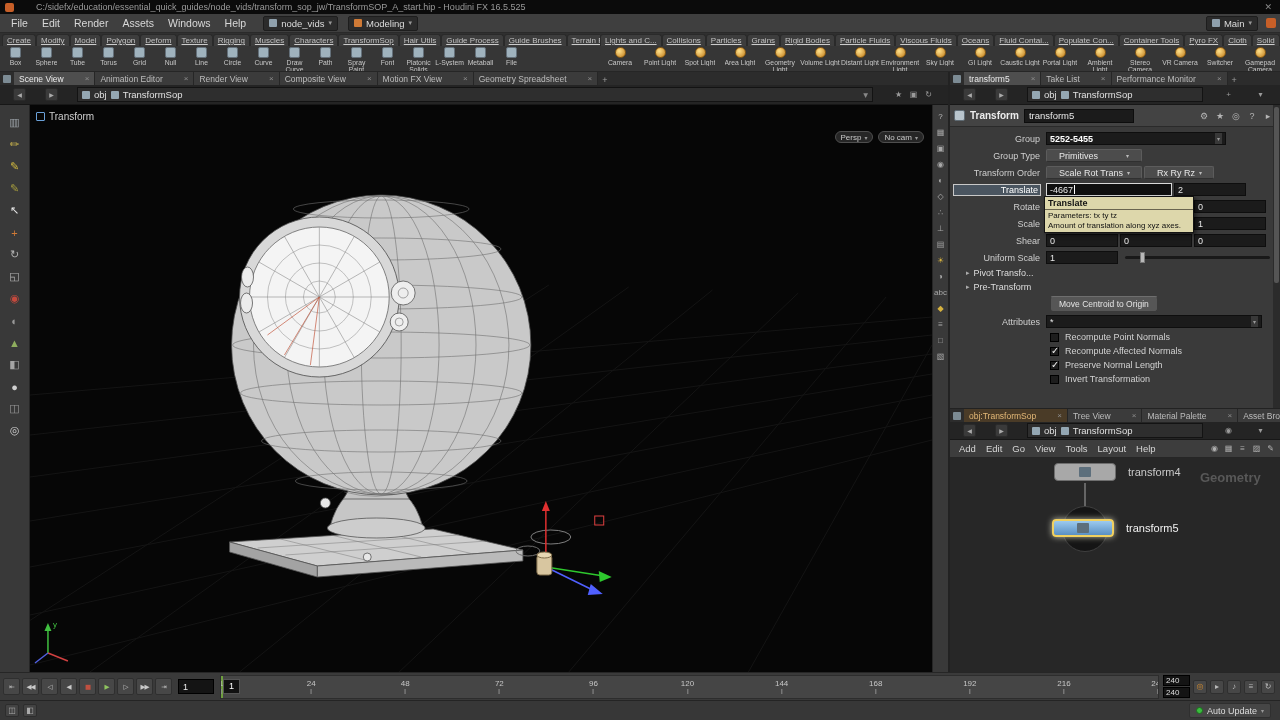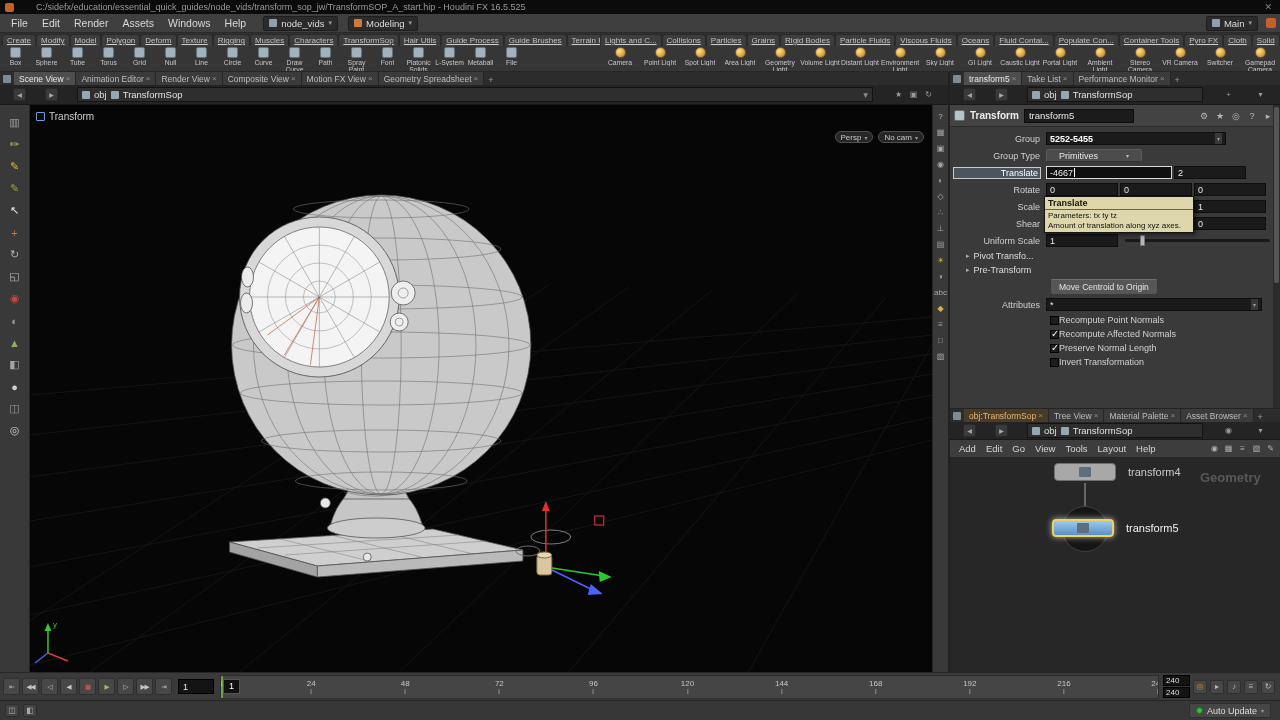--- a/index.html
+++ b/index.html
@@ -34,21 +34,21 @@
   .tool-group.lights-group{margin-left:auto;width:680px;}
   .shelf-tool{width:31px;display:flex;flex-direction:column;align-items:center;font-size:6.8px;line-height:7px;color:#c8c8c8;text-align:center;overflow:hidden;padding-top:1px;}
   .lights-group .shelf-tool{width:40px;}
   .tool-icon{width:11px;height:11px;border-radius:2px;background:#9fb2bd;border:1px solid #64707a;margin-bottom:1px;flex:0 0 auto;}
   .lights-group .tool-icon{border-radius:50%;background:radial-gradient(circle at 35% 35%, #ffe08a, #c07d1d);border:1px solid #8a5c14;}
   .tool-label{max-height:14px;overflow:hidden;word-break:break-word;}
 
   
   .pane-tabs{height:13px;background:#2c2c2c;display:flex;align-items:flex-end;font-size:8.5px;overflow:hidden;flex:0 0 auto;}
   .pane-type-icon{width:8px;height:8px;background:#7c8b94;border-radius:1px;margin:0 3px 2px 3px;flex:0 0 auto;}
-  .pane-tab{display:flex;align-items:center;gap:2px;background:#3b3b3b;color:#bdbdbd;border-right:1px solid #262626;padding:0 5px;height:13px;white-space:nowrap;flex:0 0 auto;}
+  .pane-tab{display:flex;align-items:center;gap:21px;background:#3b3b3b;color:#bdbdbd;border-right:1px solid #262626;padding:0 5px;height:13px;white-space:nowrap;flex:0 0 auto;}
   .pane-tab.active{background:#4e4e4e;color:#ececec;}
   .pane-tab.net-active{background:#4a3b27;color:#e3b877;}
   .pt-close{font-size:8px;color:#8d8d8d;}
   .pt-add{padding:0 4px;color:#9d9d9d;font-size:9px;}
 
   
   .pathbar{height:20px;background:#242424;border-bottom:1px solid #171717;display:flex;align-items:center;padding:0 13px;gap:19px;font-size:9.5px;flex:0 0 auto;}
   .nav-btn{width:13px;height:13px;background:#3a3a3a;border:1px solid #2a2a2a;border-radius:2px;color:#aaa;font-size:6px;display:flex;align-items:center;justify-content:center;}
   .crumb-field{flex:1;height:15px;background:#2e2e2e;border:1px solid #131313;display:flex;align-items:center;gap:4px;padding:0 4px;color:#e0e0e0;overflow:hidden;}
   .crumb-icon{width:8px;height:8px;background:#94a7b3;border-radius:1px;flex:0 0 auto;}
@@ -96,21 +96,21 @@
   .caret{width:1px;height:9px;background:#fff;margin-left:1px;}
   .field-arrow{margin-left:auto;font-size:6px;color:#999;background:#383838;padding:0 2px;align-self:stretch;display:flex;align-items:center;}
   .p-select{height:13px;background:#4c4c4c;border:1px solid #5c5c5c;border-bottom-color:#303030;border-radius:2px;color:#e6e6e6;display:flex;align-items:center;padding:0 12px;gap:4px;overflow:hidden;white-space:nowrap;}
   .sel-arrow{margin-left:auto;font-size:6px;color:#bbb;}
   .slider-track{flex:1;height:3px;background:#191919;border-radius:2px;margin-left:7px;position:relative;}
   .slider-handle{position:absolute;left:10%;top:-4px;width:5px;height:11px;background:#b8b8b8;border:1px solid #777;}
   .p-section{display:flex;align-items:center;height:14px;gap:4px;margin-left:12px;color:#dedede;}
   .sec-arrow{font-size:7px;color:#aaa;}
   .p-btn-row{height:19px;display:flex;align-items:center;margin-left:96px;}
   .p-button{background:#565656;border:1px solid #3a3a3a;border-top-color:#6e6e6e;border-radius:3px;color:#e4e4e4;font-size:8.5px;padding:2px 8px;}
-  .cb-row{display:flex;align-items:center;height:14px;margin-left:96px;}
+  .cb-row{display:flex;align-items:center;height:14px;margin-left:96px;gap:6px;}
   .checkbox{width:9px;height:9px;background:#1d1d1d;border:1px solid #000;position:relative;flex:0 0 auto;}
   .checkbox.checked::after{content:"✓";position:absolute;left:0px;top:-3px;font-size:10px;color:#ececec;}
   .cb-label{color:#d2d2d2;}
   .param-tooltip{position:absolute;left:94px;top:124px;width:150px;background:#ddd7ab;border:1px solid #141414;color:#111;z-index:10;box-shadow:2px 2px 4px rgba(0,0,0,.5);}
   .tt-title{font-weight:bold;font-size:9px;padding:1px 3px;border-bottom:1px solid #6a6550;}
   .tt-line{font-size:8px;padding:1px 3px 0 3px;line-height:9px;}
   .tt-line:last-child{padding-bottom:2px;}
 
   
   .net-pane{flex:1;display:flex;flex-direction:column;min-height:0;border-top:1px solid #222;}
@@ -677,20 +677,31 @@
             </span>
           </div>
           <div class="p-row">
             <span class="p-label">Group Type</span>
             <span class="p-select" style="width:96px">
               <span>Primitives</span>
               <span class="sel-arrow">▾</span>
             </span>
           </div>
           <div class="p-row">
+            <span class="p-label">Transform Order</span>
+            <span class="p-select" style="width:96px">
+              <span>Scale Rot Trans</span>
+              <span class="sel-arrow">▾</span>
+            </span>
+            <span class="p-select" style="width:70px;margin-left:2px">
+              <span>Rx Ry Rz</span>
+              <span class="sel-arrow">▾</span>
+            </span>
+          </div>
+          <div class="p-row">
             <span class="p-label hl">Translate</span>
             <span class="p-field editing" style="width:126px">
               <span class="p-val">-4667</span>
               <span class="caret"></span>
             </span>
             <span class="p-field" style="width:72px;margin-left:2px">
               <span class="p-val">2</span>
             </span>
           </div>
           <div class="p-row">

